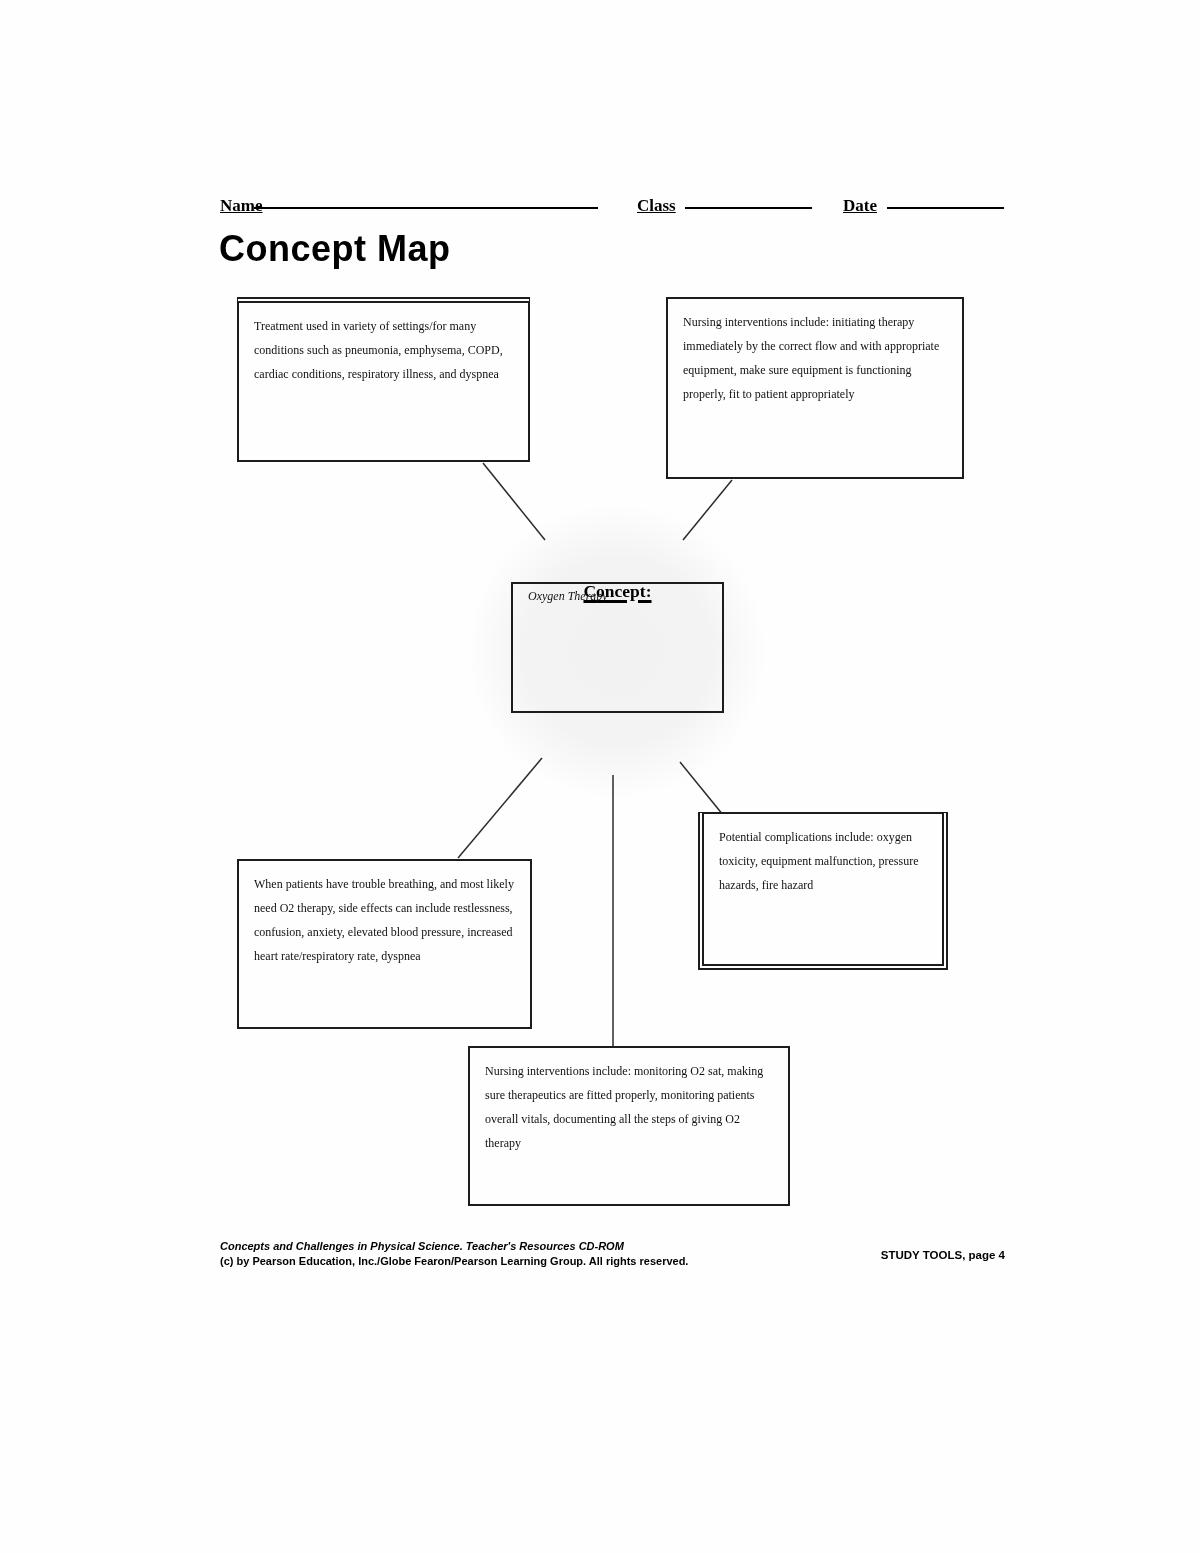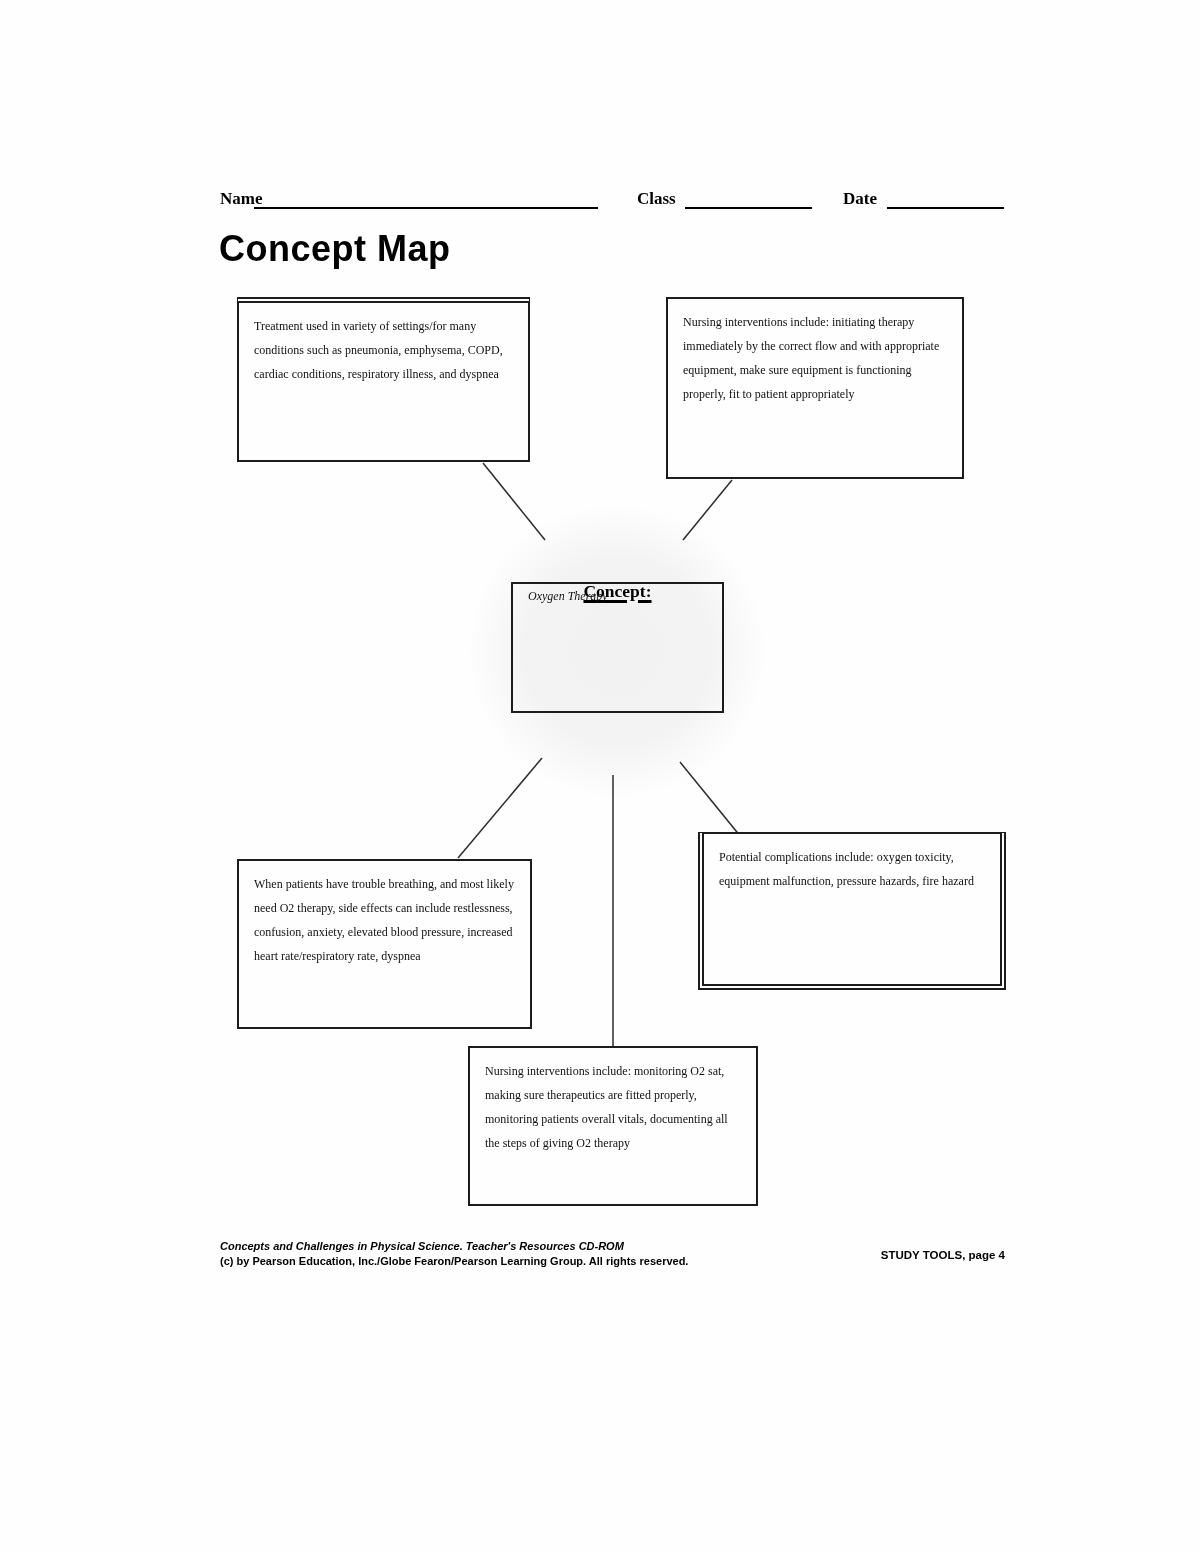--- a/index.html
+++ b/index.html
@@ -6,22 +6,22 @@
   .page{
     position:relative;
     width:1200px;height:1553px;
     background:#fefefe;
     font-family:"Liberation Serif", serif;
     color:#0b0b0b;
     overflow:hidden;
   }
   
   .hlabel{
-    position:absolute;top:189px;
-    font-weight:bold;font-size:17px;color:#000;
+    position:absolute;top:196px;
+    font-weight:bold;font-size:17px;color:#000;text-decoration:underline;
   }
   .hline{
     position:absolute;top:189px;height:18px;
     border-bottom:2px solid #000;
   }
   #name-label{left:220px;}
   #name-line{left:254px;width:344px;}
   #class-label{left:637px;}
   #class-line{left:685px;width:127px;}
   #date-label{left:843px;}
@@ -43,23 +43,23 @@
   .node{
     position:absolute;box-sizing:border-box;
     border:2px solid #1c1c1c;background:#fffefe;
     font-size:12px;line-height:24px;color:#101010;
     padding:11px 12px 0 15px;
   }
   #node-top-left{left:237px;top:297px;width:293px;height:165px;border-top:6px double #1c1c1c;}
   #node-top-right{left:666px;top:297px;width:298px;height:182px;}
   #node-center{left:511px;top:582px;width:213px;height:131px;padding-top:0;background:transparent;font-style:italic;}
   #node-bottom-left{left:237px;top:859px;width:295px;height:170px;}
-  #node-bottom-right{left:698px;top:832px;width:308px;height:158px;
+  #node-bottom-right{left:698px;top:812px;width:250px;height:158px;
     border-left:6px double #1c1c1c;border-right:6px double #1c1c1c;border-bottom:6px double #1c1c1c;}
-  #node-bottom-center{left:468px;top:1046px;width:290px;height:160px;}
+  #node-bottom-center{left:468px;top:1046px;width:322px;height:160px;}
   .concept-label{
     position:absolute;left:511px;top:556px;width:213px;height:26px;
     text-align:center;font-weight:bold;font-size:17.5px;color:#000;
     text-decoration:underline;text-decoration-thickness:2.5px;text-underline-offset:3px;margin-top:25px;
   }
   
   .footer-left{
     position:absolute;left:220px;top:1239px;
     font-family:"Liberation Sans", sans-serif;
     font-size:11px;font-weight:bold;line-height:15px;color:#000;

